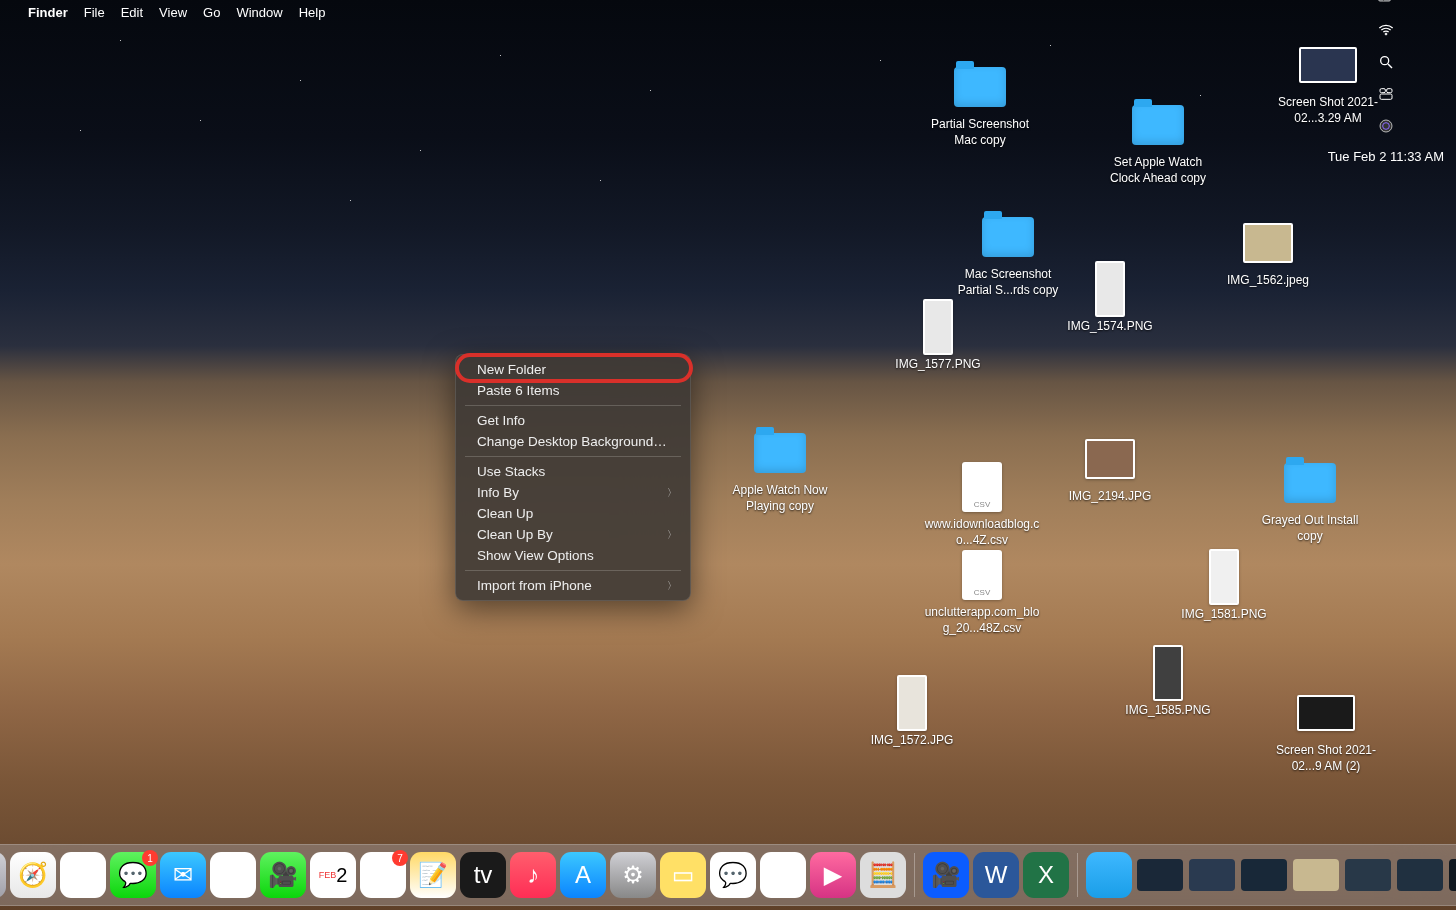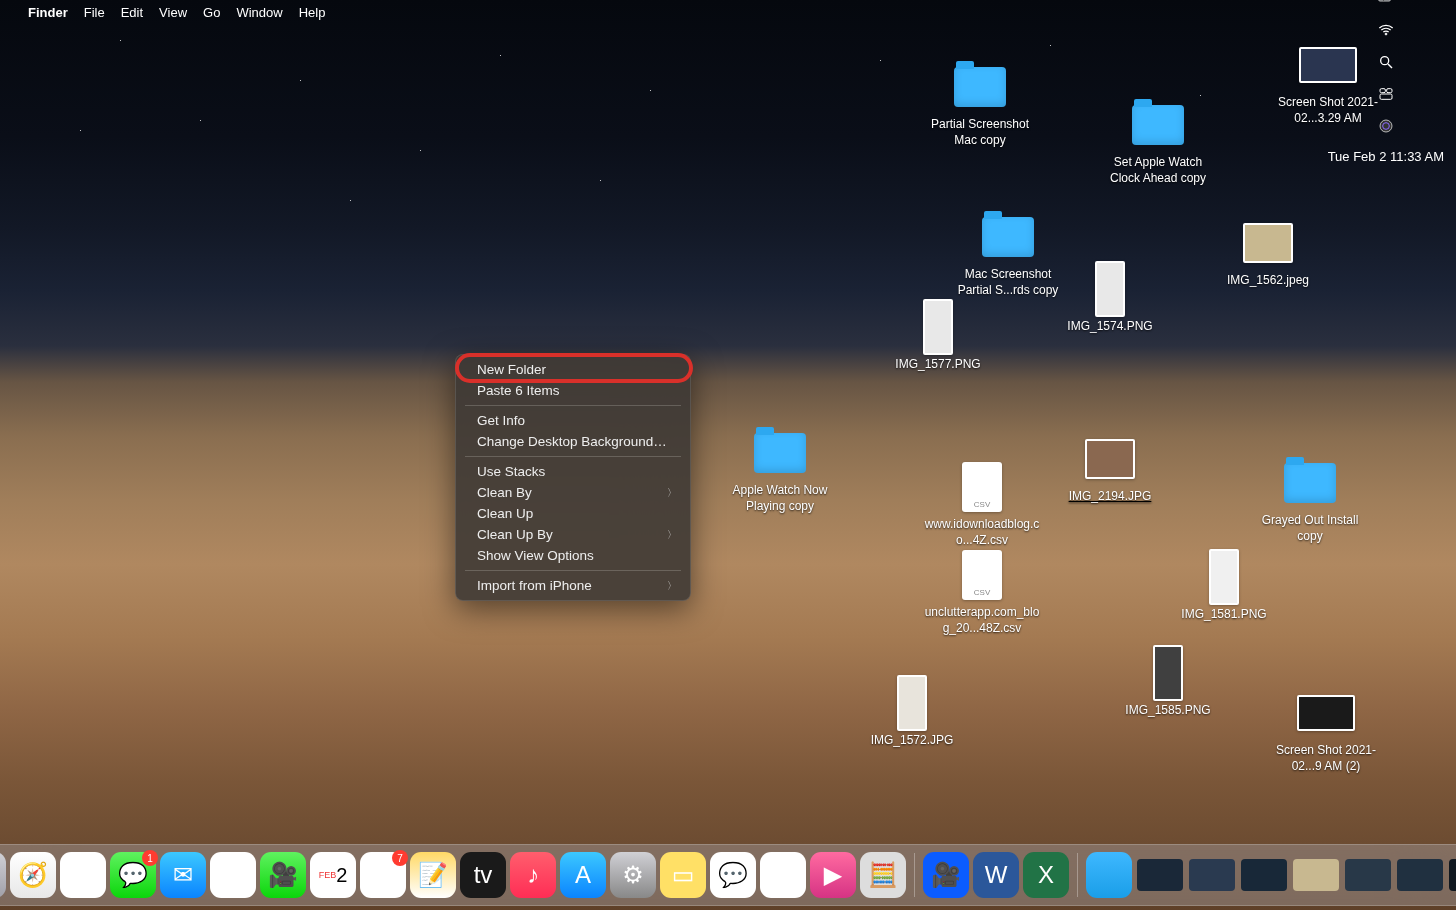--- a/index.html
+++ b/index.html
@@ -189,21 +189,21 @@
         <div class="folder-icon"></div>
       </div>
       <div class="label">Apple Watch Now Playing copy</div>
     </div>
     <div class="ditem" style="left: 922px; top: 462px;">
       <div class="icon">
         <div class="csv-thumb">CSV</div>
       </div>
       <div class="label">www.idownloadblog.co...4Z.csv</div>
     </div>
-    <div class="ditem" style="left: 1050px; top: 434px; text-decoration: underline;">
+    <div class="ditem" style="left: 1050px; top: 434px;">
       <div class="icon">
         <div class="img-thumb" style="background: rgb(138, 104, 80);"></div>
       </div>
       <div class="label">IMG_2194.JPG</div>
     </div>
     <div class="ditem" style="left: 1250px; top: 458px;">
       <div class="icon">
         <div class="folder-icon"></div>
       </div>
       <div class="label">Grayed Out Install copy</div>
@@ -252,21 +252,21 @@
       <span>Get Info</span>
     </div>
     <div class="ctx-item">
       <span>Change Desktop Background…</span>
     </div>
     <div class="ctx-sep"></div>
     <div class="ctx-item">
       <span>Use Stacks</span>
     </div>
     <div class="ctx-item">
-      <span>Clean By</span>
+      <span>Info By</span>
       <span class="chevron">〉</span>
     </div>
     <div class="ctx-item">
       <span>Clean Up</span>
     </div>
     <div class="ctx-item">
       <span>Clean Up By</span>
       <span class="chevron">〉</span>
     </div>
     <div class="ctx-item">

